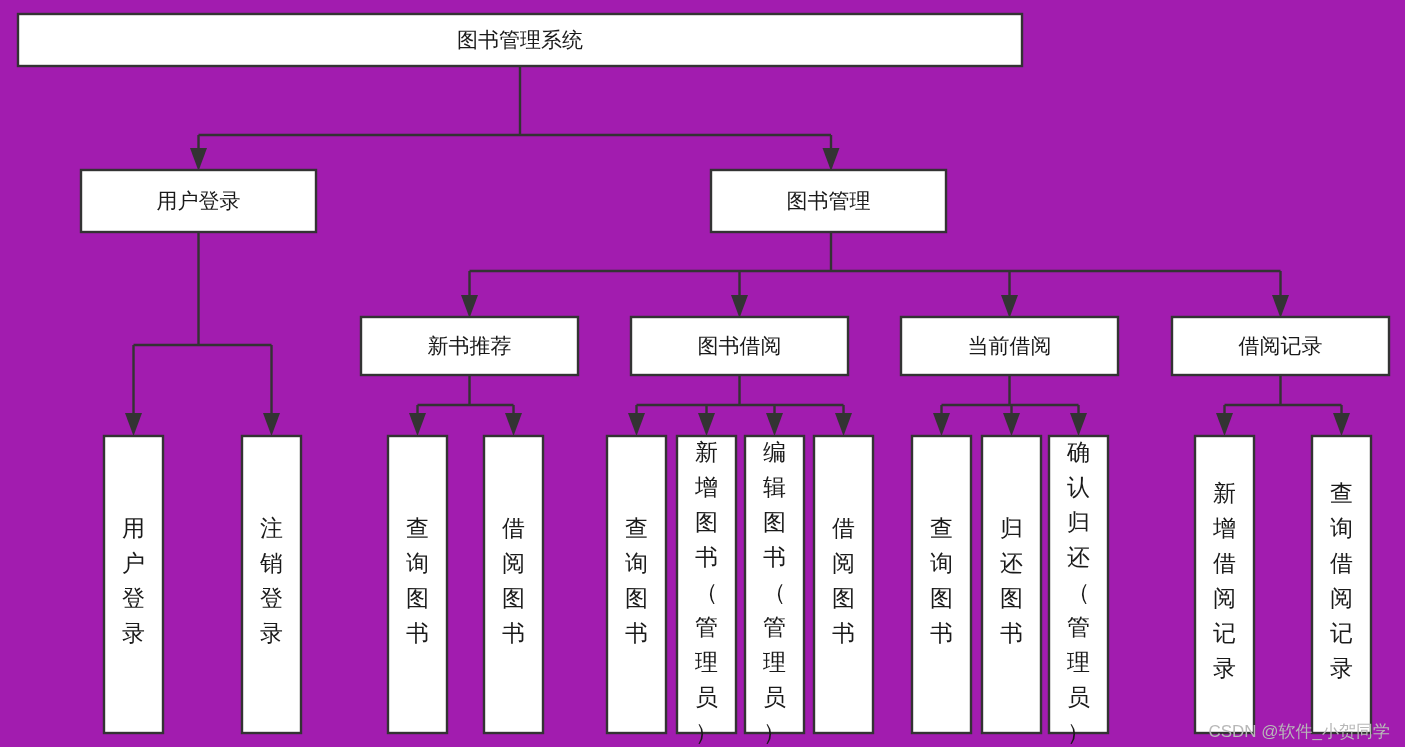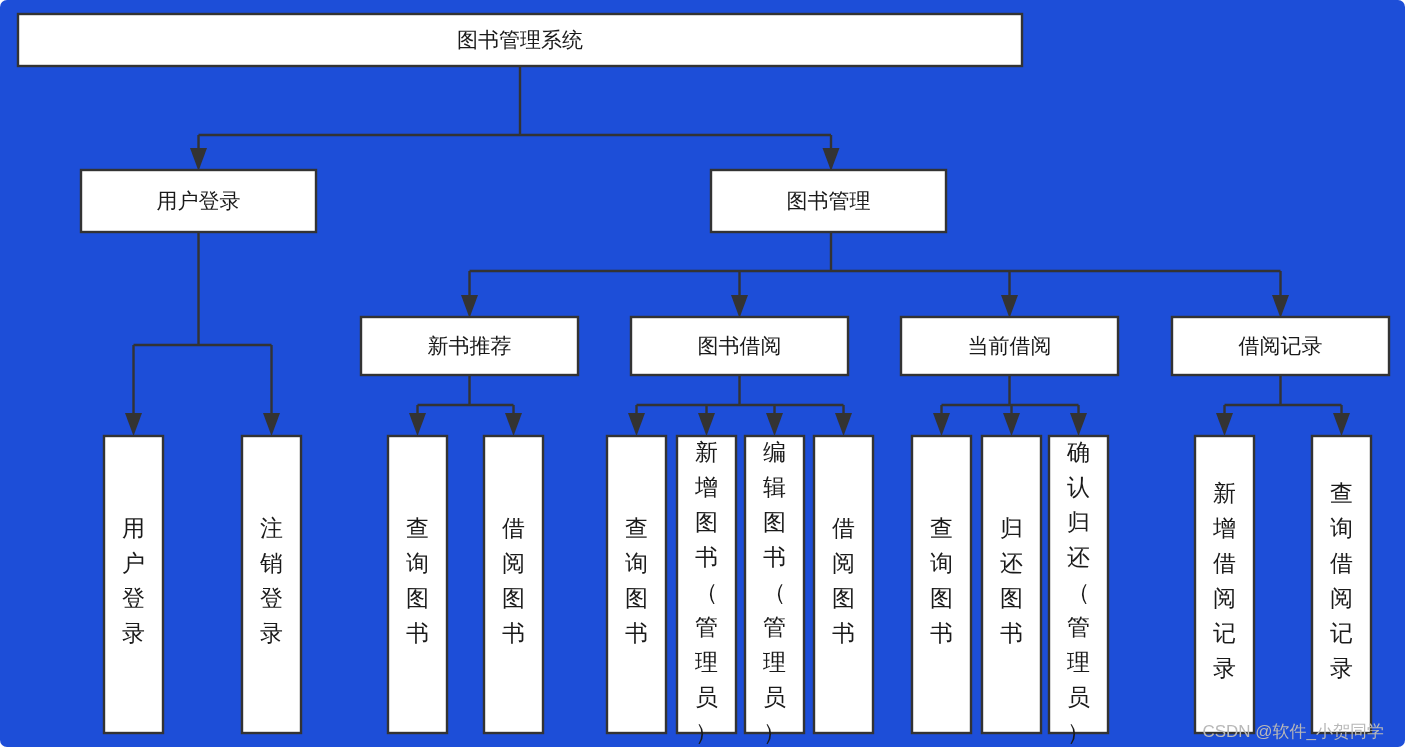--- a/index.html
+++ b/index.html
@@ -10,22 +10,21 @@
   body {
     width: 1405px;
     height: 747px;
     font-family: "Liberation Sans", sans-serif;
     overflow: hidden;
   }
   #diagram-root {
     position: relative;
     width: 1405px;
     height: 747px;
-    background: #1d4ed8;
-    border-radius: 7px;
+    background: #a21caf;
   }
   svg#tree-canvas {
     position: absolute;
     top: 0;
     left: 0;
     width: 1405px;
     height: 747px;
     display: block;
   }
   .node-box {
@@ -45,21 +44,21 @@
   }
   .node-label-h {
     font-family: "Liberation Sans", sans-serif;
     font-size: 21px;
     fill: #1a1a1a;
     text-anchor: middle;
     dominant-baseline: middle;
   }
   .watermark-text {
     position: absolute;
-    right: 21px;
+    right: 15px;
     bottom: 4px;
     font-family: "Liberation Sans", sans-serif;
     font-size: 17px;
     color: #b8b8b8;
     white-space: nowrap;
     user-select: none;
   }
 </style>
 </head>
 <body>

